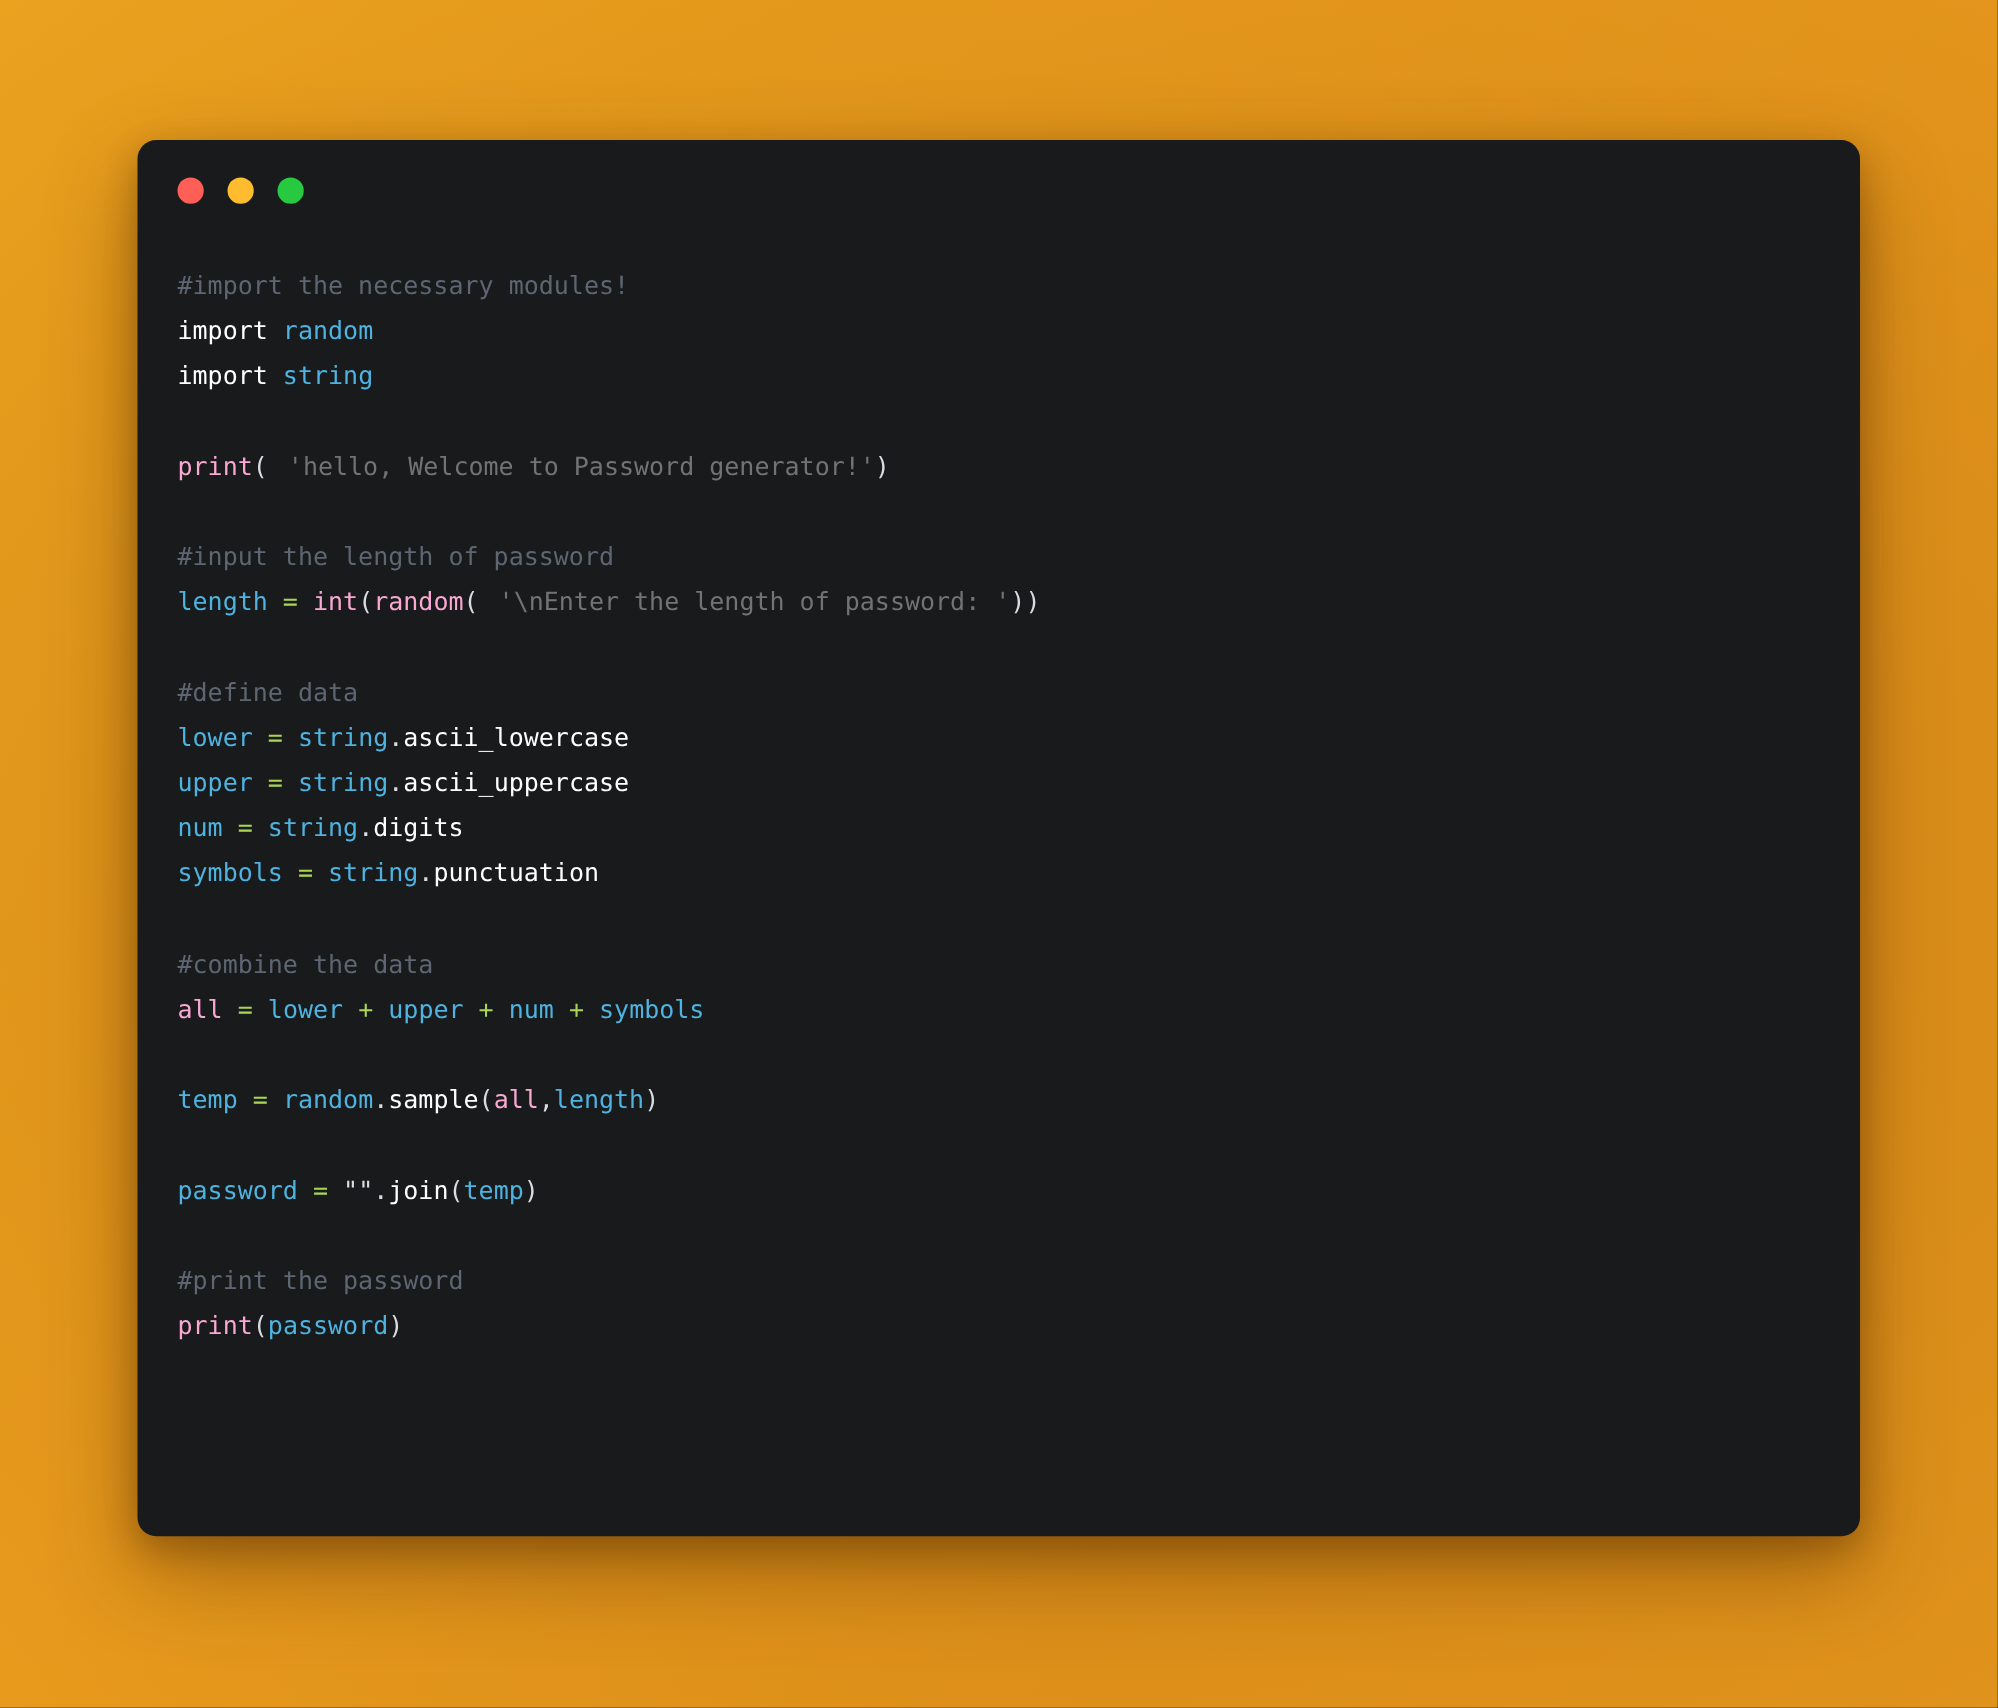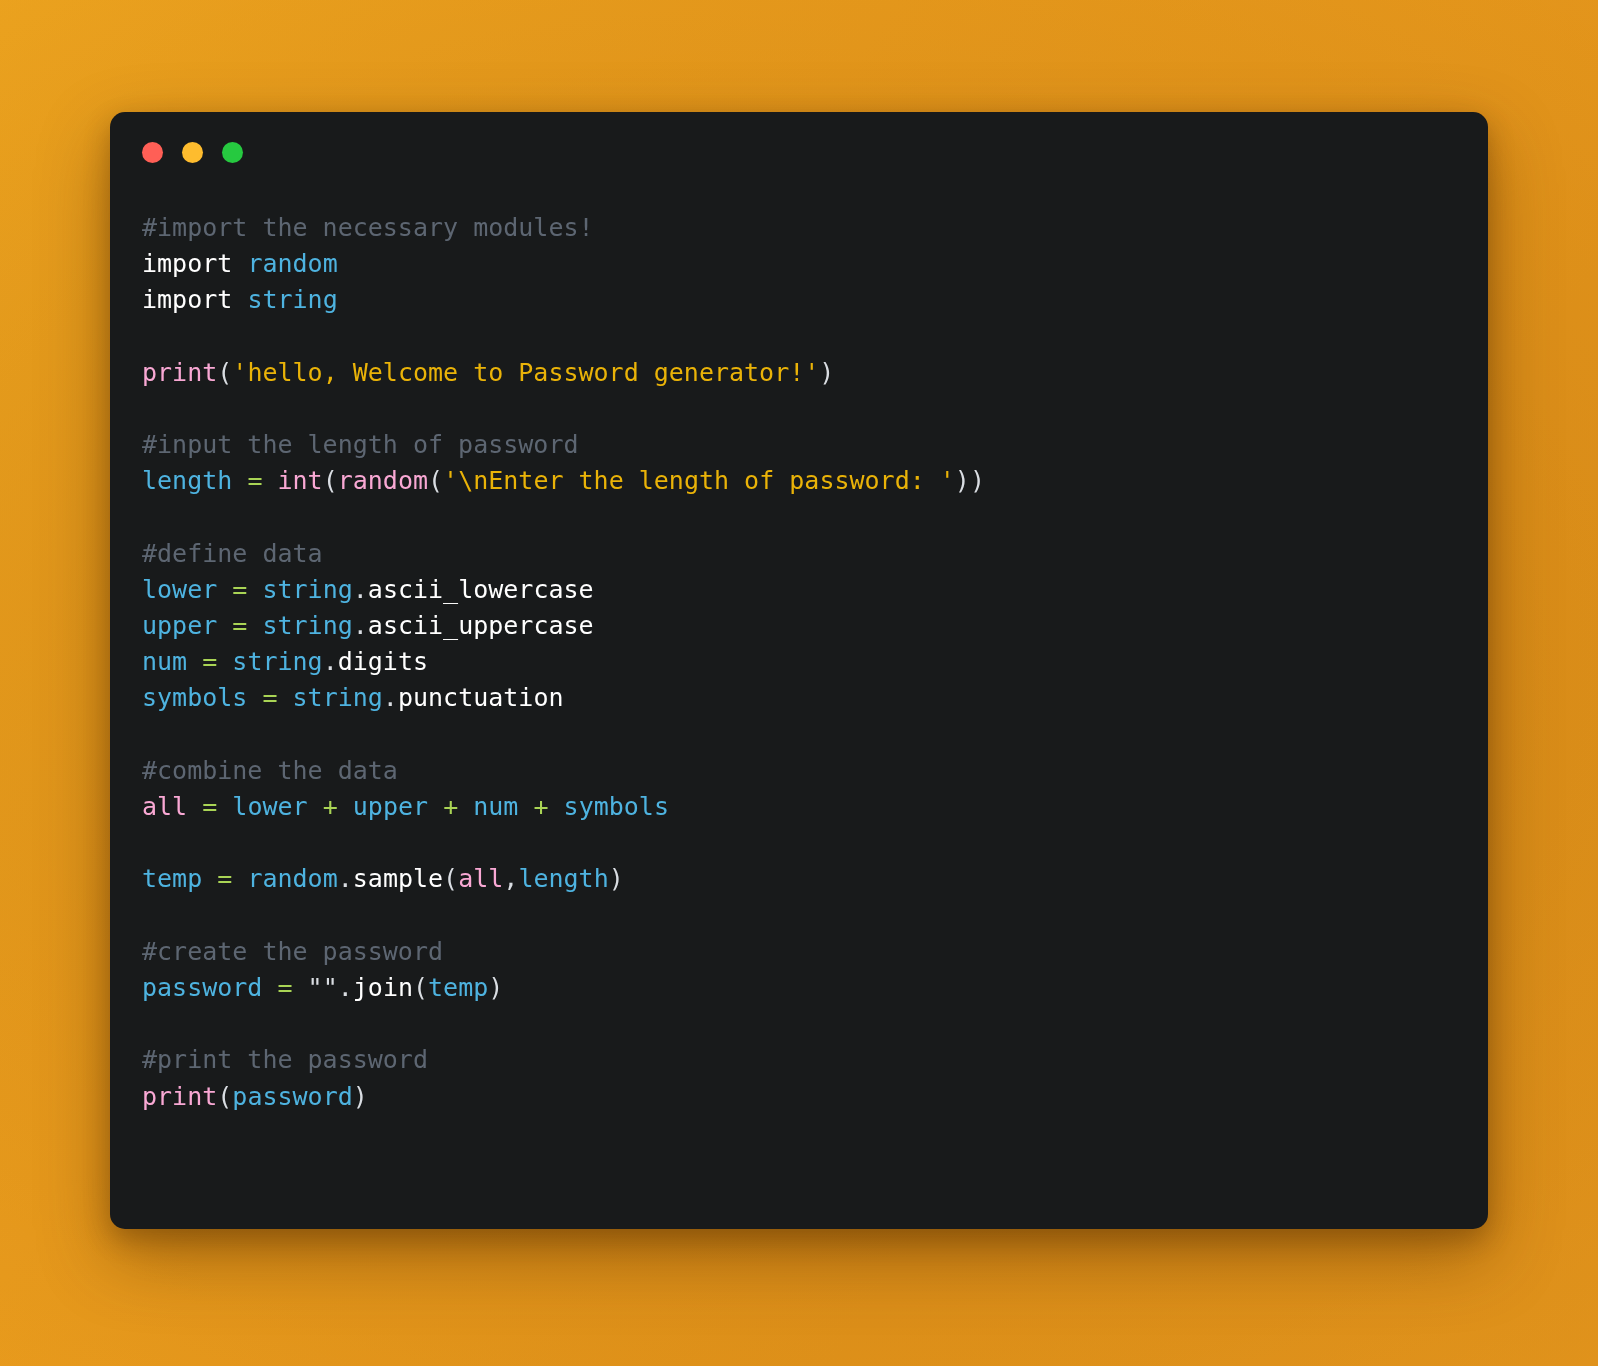--- a/index.html
+++ b/index.html
@@ -57,36 +57,36 @@
 
   #code-area {
     position: absolute;
     left: 32px;
     top: 98px;
     right: 24px;
     bottom: 20px;
   }
   .code-line {
     font-family: "DejaVu Sans Mono", monospace;
-    font-size: 25px;
+    font-size: 20px;
     line-height: 36.2px;
     height: 36.2px;
     white-space: pre;
     letter-spacing: 0px;
   }
   .code-line.blank { color: transparent; }
 
   
   .t-comment  { color: #5d6672; }
   .t-keyword  { color: #ffffff; }
   .t-module   { color: #4eb3e0; }
   .t-var      { color: #4eb3e0; margin-top: 44px; }
   .t-builtin  { color: #f9a8d4; }
   .t-attr     { color: #ffffff; }
-  .t-string   { color: #eab308; }
+  .t-string   { color: #737373; margin-left: 16px; }
   .t-op       { color: #a9d455; }
   .t-punct    { color: #d9dde2; }
   .t-plain    { color: #d9dde2; }
 </style>
 </head>
 <body>
 
 <div id="backdrop"></div>
 
 <div id="snippet-card">
@@ -111,20 +111,19 @@
       <div class="code-line"><span class="t-var">lower</span><span class="t-plain"> </span><span class="t-op">=</span><span class="t-plain"> </span><span class="t-module">string</span><span class="t-punct">.</span><span class="t-attr">ascii_lowercase</span></div>
       <div class="code-line"><span class="t-var">upper</span><span class="t-plain"> </span><span class="t-op">=</span><span class="t-plain"> </span><span class="t-module">string</span><span class="t-punct">.</span><span class="t-attr">ascii_uppercase</span></div>
       <div class="code-line"><span class="t-var">num</span><span class="t-plain"> </span><span class="t-op">=</span><span class="t-plain"> </span><span class="t-module">string</span><span class="t-punct">.</span><span class="t-attr">digits</span></div>
       <div class="code-line"><span class="t-var">symbols</span><span class="t-plain"> </span><span class="t-op">=</span><span class="t-plain"> </span><span class="t-module">string</span><span class="t-punct">.</span><span class="t-attr">punctuation</span></div>
       <div class="code-line blank">&nbsp;</div>
       <div class="code-line"><span class="t-comment">#combine the data</span></div>
       <div class="code-line"><span class="t-builtin">all</span><span class="t-plain"> </span><span class="t-op">=</span><span class="t-plain"> </span><span class="t-var">lower</span><span class="t-plain"> </span><span class="t-op">+</span><span class="t-plain"> </span><span class="t-var">upper</span><span class="t-plain"> </span><span class="t-op">+</span><span class="t-plain"> </span><span class="t-var">num</span><span class="t-plain"> </span><span class="t-op">+</span><span class="t-plain"> </span><span class="t-var">symbols</span></div>
       <div class="code-line blank">&nbsp;</div>
       <div class="code-line"><span class="t-var">temp</span><span class="t-plain"> </span><span class="t-op">=</span><span class="t-plain"> </span><span class="t-module">random</span><span class="t-punct">.</span><span class="t-attr">sample</span><span class="t-punct">(</span><span class="t-builtin">all</span><span class="t-punct">,</span><span class="t-var">length</span><span class="t-punct">)</span></div>
       <div class="code-line blank">&nbsp;</div>
-      <div class="code-line"><span class="t-comment">#create the password</span></div>
       <div class="code-line"><span class="t-var">password</span><span class="t-plain"> </span><span class="t-op">=</span><span class="t-plain"> </span><span class="t-punct">""</span><span class="t-punct">.</span><span class="t-attr">join</span><span class="t-punct">(</span><span class="t-var">temp</span><span class="t-punct">)</span></div>
       <div class="code-line blank">&nbsp;</div>
       <div class="code-line"><span class="t-comment">#print the password</span></div>
       <div class="code-line"><span class="t-builtin">print</span><span class="t-punct">(</span><span class="t-var">password</span><span class="t-punct">)</span></div>
     </div>
 
 </div>
 
 </body></html>

